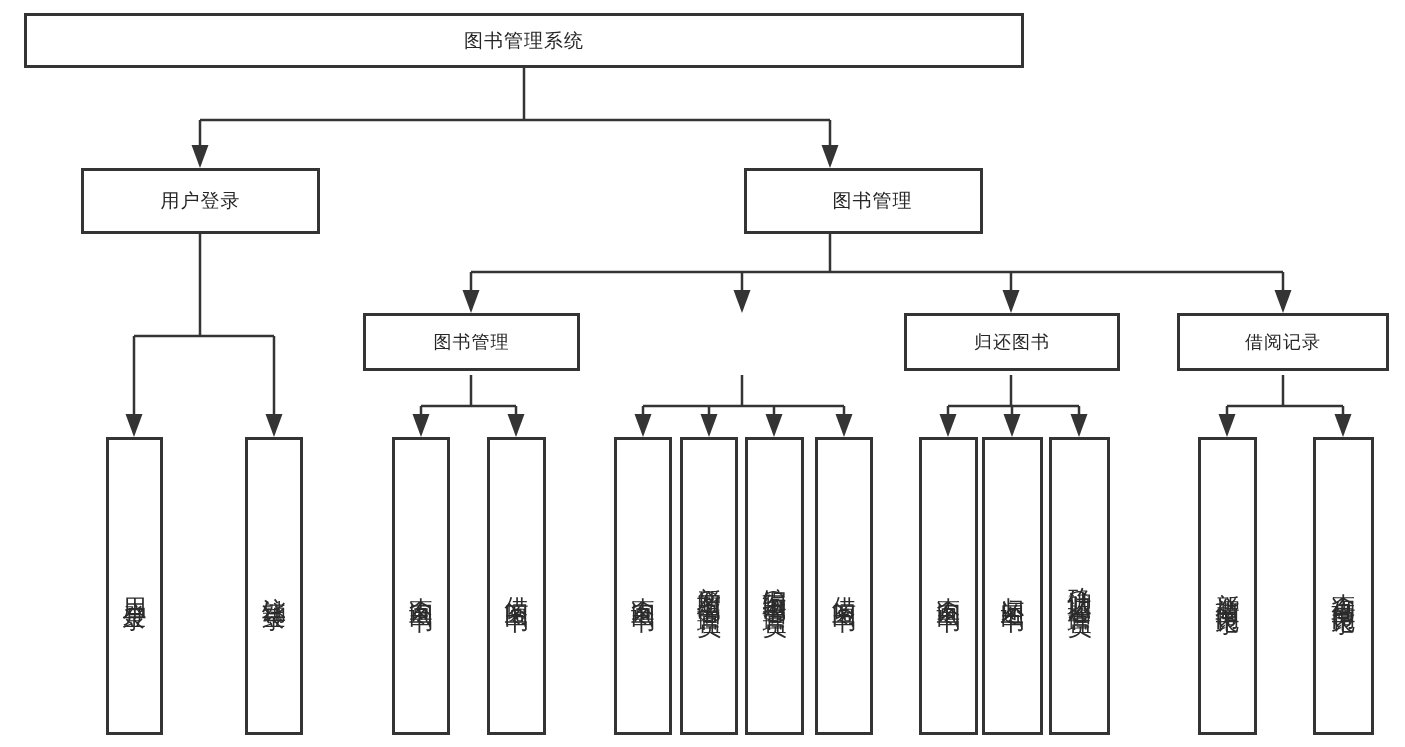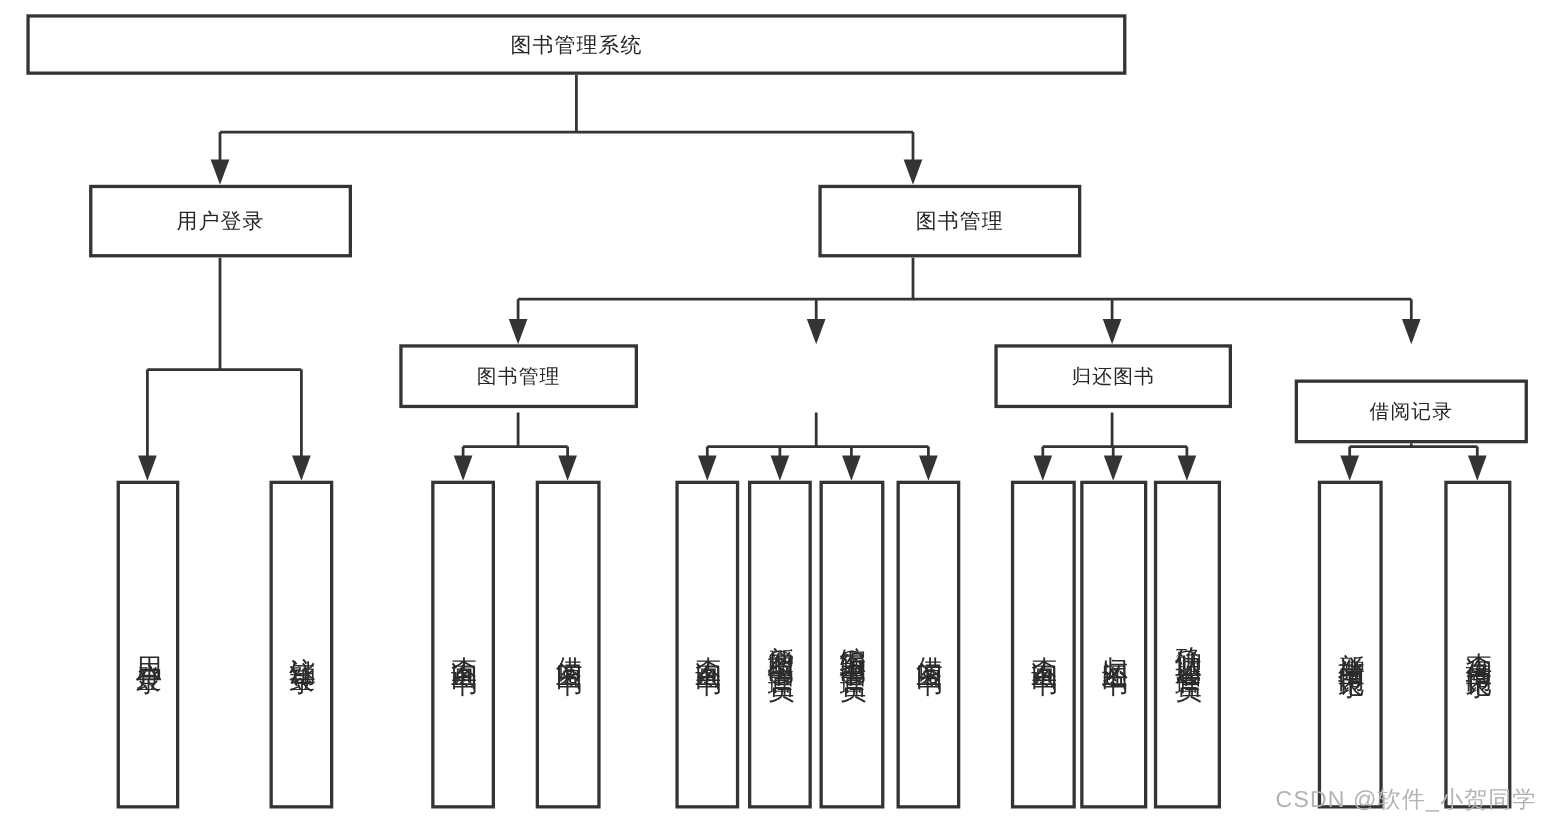--- a/index.html
+++ b/index.html
@@ -85,21 +85,21 @@
     <polygon fill="#343434" points="1334.5,414 1351.5,414 1343,437"></polygon>
   </svg>
 
   <div class="node hnode" style="left:24px; top:13px; width:1000px; height:55px;">图书管理系统</div>
 
   <div class="node hnode" style="left:81px; top:168px; width:239px; height:66px;">用户登录</div>
   <div class="node hnode" style="left:744px; top:168px; width:239px; height:66px;padding-left:18px;">图书管理</div>
 
   <div class="node l3node" style="left:363px; top:313px; width:217px; height:58px;">图书管理</div>
   <div class="node l3node" style="left:904px; top:313px; width:216px; height:58px;">归还图书</div>
-  <div class="node l3node" style="left:1177px; top:313px; width:212px; height:58px;margin-top:32px;">借阅记录</div>
+  <div class="node l3node" style="left:1177px; top:313px; width:212px; height:58px;">借阅记录</div>
 
   <div class="node vnode" style="left:106px; top:437px; width:57px; height:298px;">
     <span>用户登录</span>
   </div>
   <div class="node vnode" style="left:245px; top:437px; width:58px; height:298px;">
     <span>注销登录</span>
   </div>
 
   <div class="node vnode" style="left:392px; top:437px; width:58px; height:298px;">
     <span>查询图书</span>
@@ -131,15 +131,14 @@
     <span>确认归还（管理员）</span>
   </div>
 
   <div class="node vnode" style="left:1198px; top:437px; width:59px; height:298px;">
     <span>新增借阅记录</span>
   </div>
   <div class="node vnode" style="left:1313px; top:437px; width:61px; height:298px;">
     <span>查询借阅记录</span>
   </div>
 
-  <div class="watermark">CSDN @软件_小贺同学</div>
 
 </div>
 
 </body></html>

